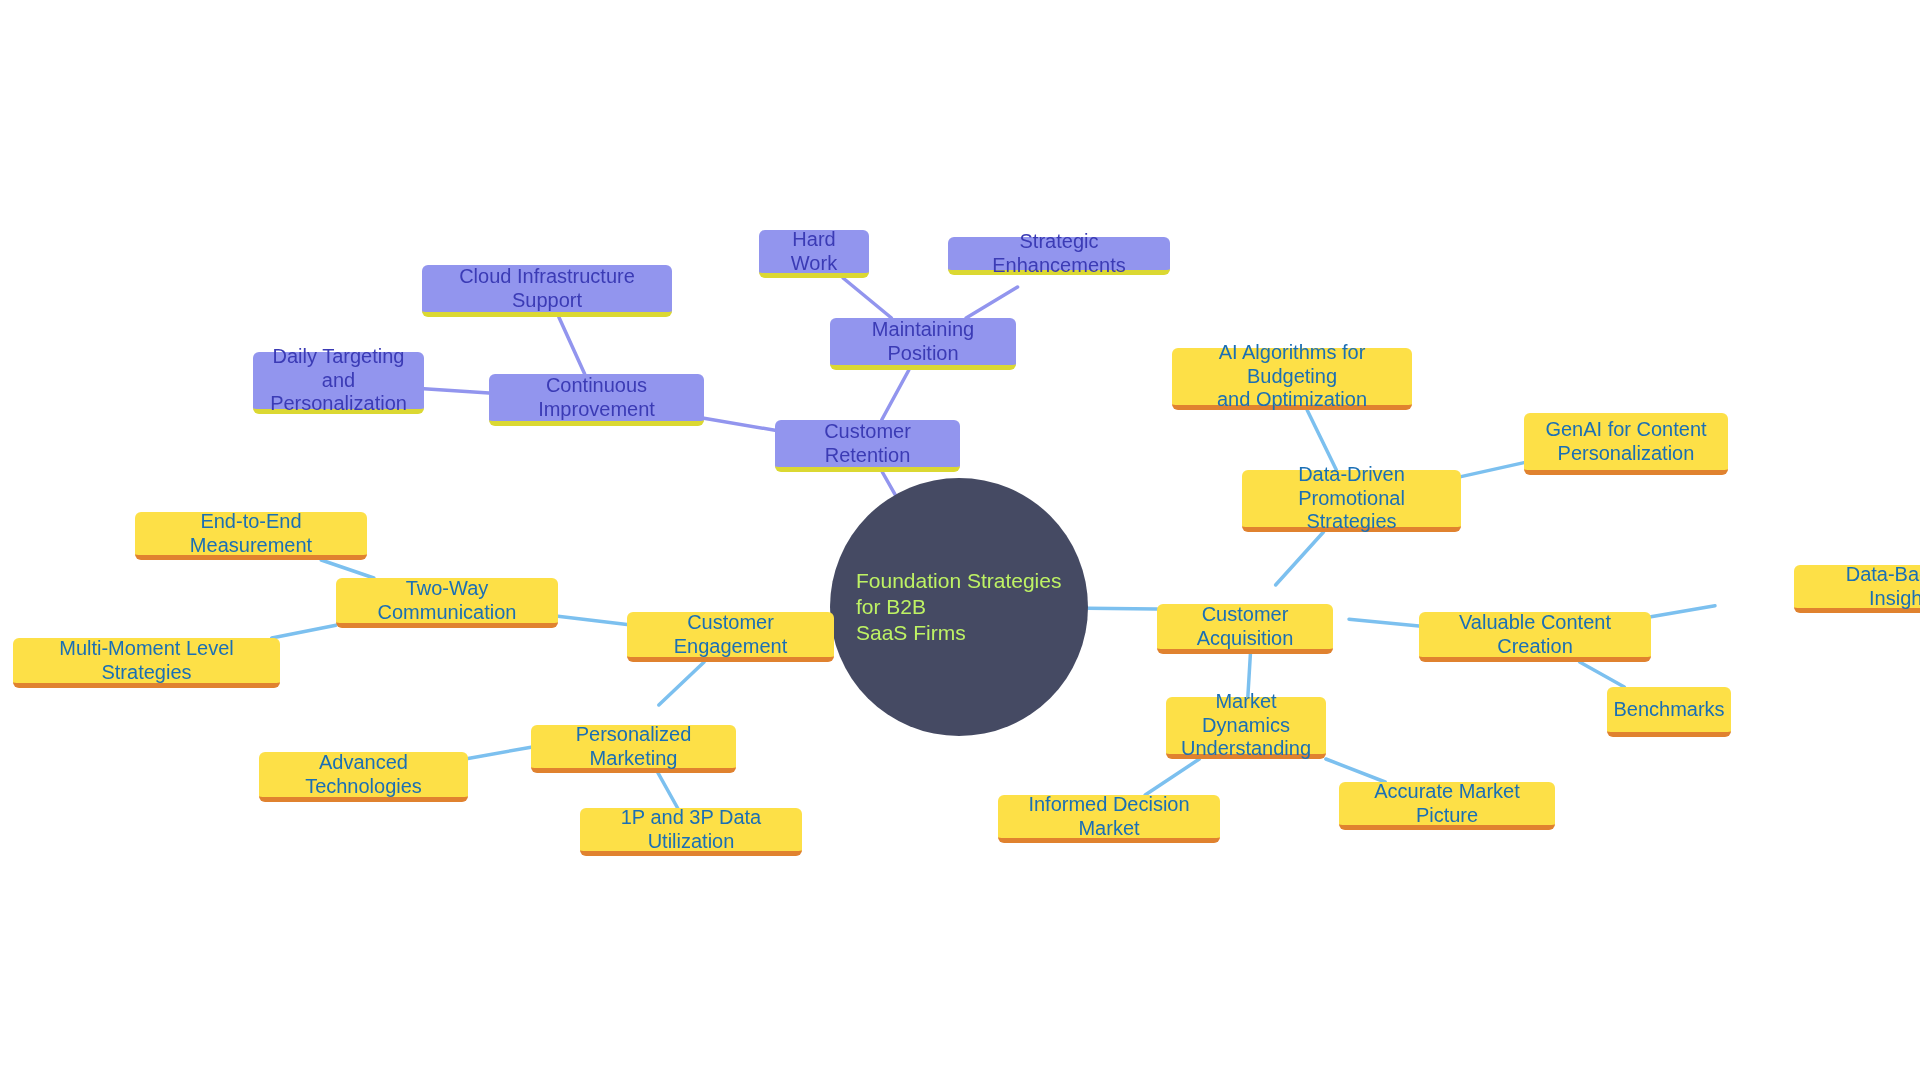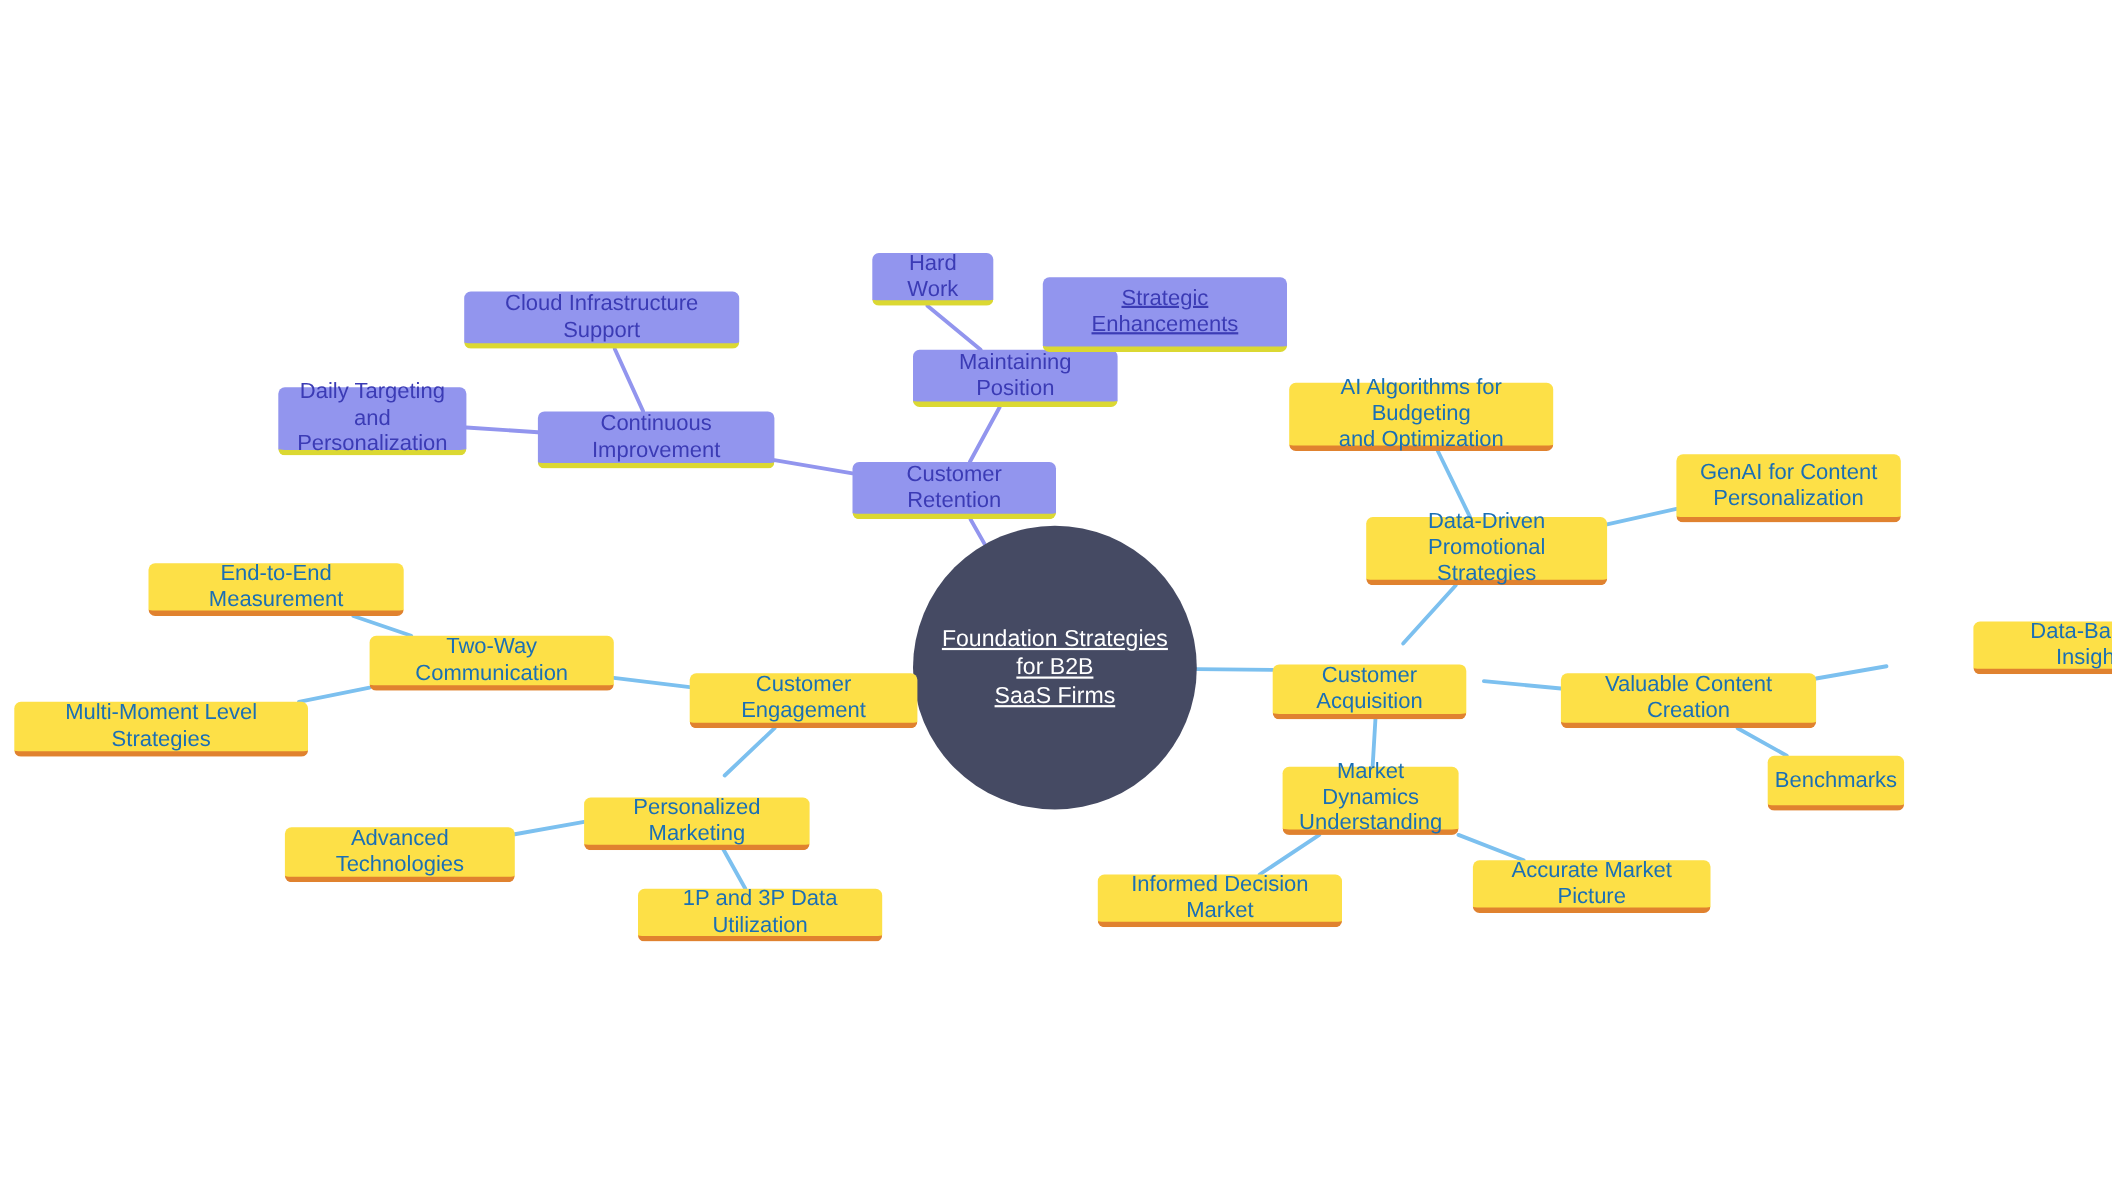--- a/index.html
+++ b/index.html
@@ -46,30 +46,29 @@
     background: #fde047;
     border-bottom: 5px solid #e0822f;
     color: #1a6fb5;
     font-size: 20px;
   }
   .root-node {
     position: absolute;
     box-sizing: border-box;
     border-radius: 50%;
     background: #454a63;
-    color: #ffffff;
+    color: #bef264;
     display: flex;
     align-items: center;
     justify-content: center;
-    text-align: center;
+    text-align: left;
     font-size: 21px;
     line-height: 1.25;
     white-space: pre-line;
     padding: 0 26px;
-    text-decoration: underline;
   }
 </style>
 </head>
 <body>
 
 <div id="mindmap">
   <svg id="edge-layer" viewBox="0 0 1920 1080" width="1920" height="1080">
       <line x1="895.2608185908929" y1="494.8469048429918" x2="882.276397515528" y2="472" stroke="#9295ee" stroke-width="3.5" stroke-linecap="round"></line>
       <line x1="775" y1="430.2988929889299" x2="704" y2="418.24723247232475" stroke="#9295ee" stroke-width="3.5" stroke-linecap="round"></line>
       <line x1="584.6926605504588" y1="374" x2="558.8073394495412" y2="317" stroke="#9295ee" stroke-width="3.5" stroke-linecap="round"></line>
@@ -97,22 +96,22 @@
     </svg>
   <div id="node-layer">
       <div class="root-node" style="left: 830px; top: 478px; width: 258px; height: 258px;">Foundation Strategies for B2B
 SaaS Firms</div>
       <div class="node branch-purple" style="left: 775px; top: 420px; width: 185px; height: 52px;">Customer Retention</div>
       <div class="node branch-purple" style="left: 489px; top: 374px; width: 215px; height: 52px;">Continuous Improvement</div>
       <div class="node branch-purple" style="left: 422px; top: 265px; width: 250px; height: 52px;">Cloud Infrastructure Support</div>
       <div class="node branch-purple" style="left: 253px; top: 352px; width: 171px; height: 62px;">Daily Targeting and
 Personalization</div>
       <div class="node branch-purple" style="left: 830px; top: 318px; width: 186px; height: 52px;">Maintaining Position</div>
-      <div class="node branch-purple" style="left: 759px; top: 230px; width: 110px; height: 48px; margin-left: 34px;">Hard Work</div>
-      <div class="node branch-purple" style="left: 948px; top: 252px; width: 222px; height: 68px; text-decoration: underline;">Strategic Enhancements</div>
+      <div class="node branch-purple" style="left: 759px; top: 230px; width: 110px; height: 48px;">Hard Work</div>
+      <div class="node branch-purple" style="left: 948px; top: 237px; width: 222px; height: 38px;">Strategic Enhancements</div>
       <div class="node branch-blue" style="left: 627px; top: 612px; width: 207px; height: 50px;">Customer Engagement</div>
       <div class="node branch-blue" style="left: 336px; top: 578px; width: 222px; height: 50px;">Two-Way Communication</div>
       <div class="node branch-blue" style="left: 135px; top: 512px; width: 232px; height: 48px;">End-to-End Measurement</div>
       <div class="node branch-blue" style="left: 13px; top: 638px; width: 267px; height: 50px;">Multi-Moment Level Strategies</div>
       <div class="node branch-blue" style="left: 531px; top: 705px; width: 205px; height: 48px; margin-top: 20px;">Personalized Marketing</div>
       <div class="node branch-blue" style="left: 259px; top: 752px; width: 209px; height: 50px;">Advanced Technologies</div>
       <div class="node branch-blue" style="left: 580px; top: 808px; width: 222px; height: 48px;">1P and 3P Data Utilization</div>
       <div class="node branch-blue" style="left: 1157px; top: 604px; width: 176px; height: 50px;">Customer Acquisition</div>
       <div class="node branch-blue" style="left: 1242px; top: 470px; width: 219px; height: 62px;">Data-Driven Promotional
 Strategies</div>

